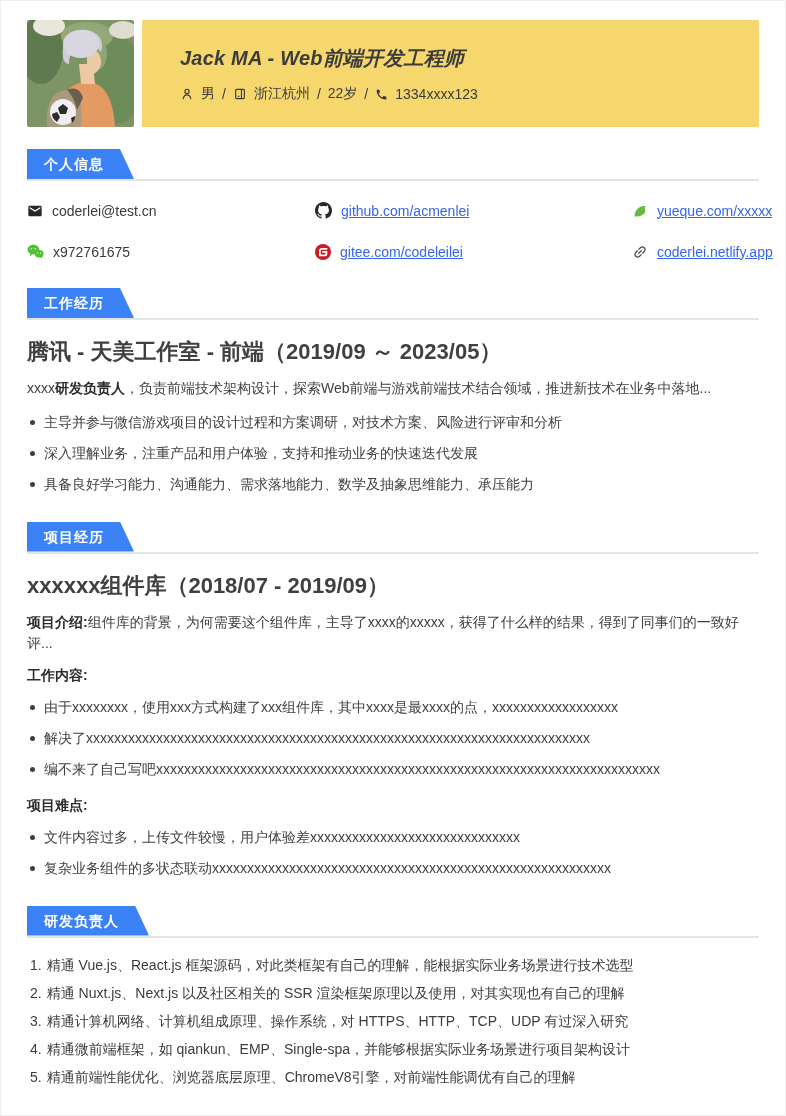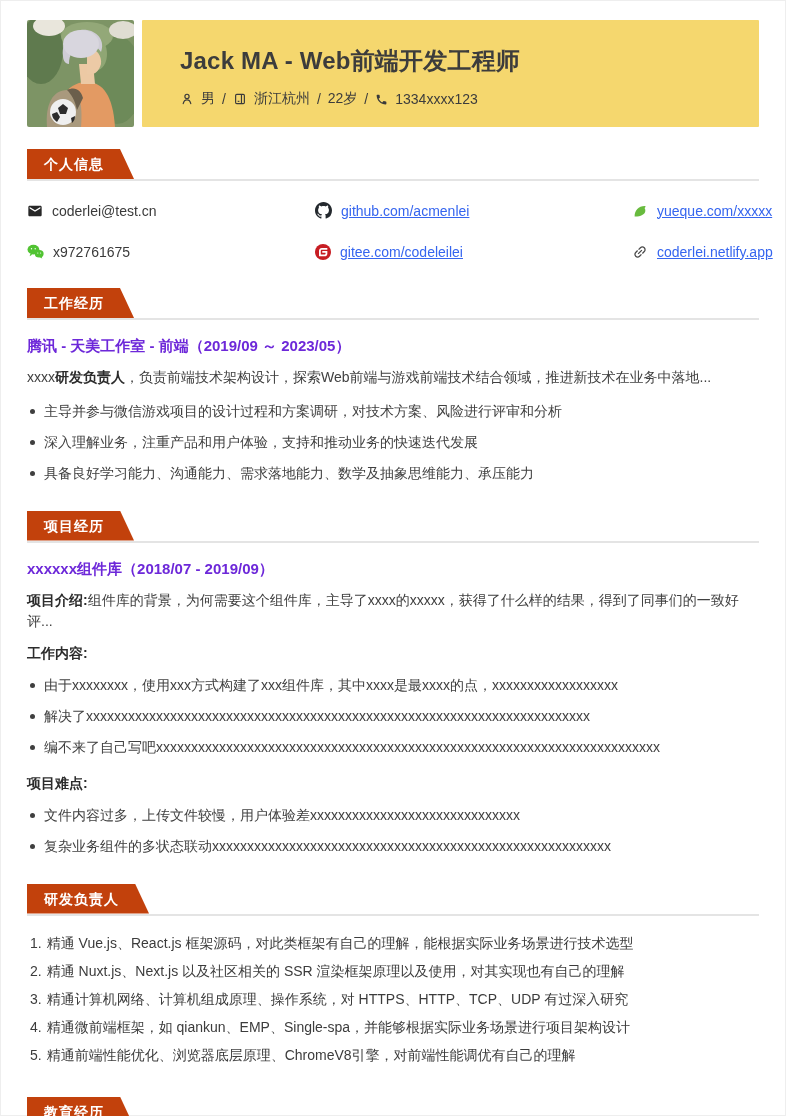--- a/index.html
+++ b/index.html
@@ -12,48 +12,48 @@
   .page { padding:20px 27px 0 27px; }
 
   
   .header { display:flex; gap:8px; height:107px; }
   .photo {
     width:107px; height:107px; flex:0 0 107px; border-radius:2px; overflow:hidden;
   }
   .band {
     flex:1; background:#F5D76E; padding:25px 20px 0 38px; border-radius:1px;
   }
-  .name { font-size:24px; font-weight:600; color:#3c3c3c; letter-spacing:.2px; }
+  .name { font-size:20px; font-weight:600; color:#3c3c3c; letter-spacing:.2px;font-style:italic; }
   .meta { margin-top:13px; display:flex; align-items:center; gap:7px;
           font-size:14px; color:#3c3c3c; }
   .meta svg { display:block; }
 
   
   .section-bar { border-bottom:2px solid #e4e4e4; line-height:0; }
   .banner {
     display:inline-block; height:30px; line-height:30px;
-    background:#c2410c; color:#ffffff; font-size:14px; font-weight:bold;
+    background:#3b82f6; color:#ffffff; font-size:14px; font-weight:bold;
     padding:0 30px 0 17px; letter-spacing:1px;
     clip-path: polygon(0 0, calc(100% - 14px) 0, 100% 100%, 0 100%);
   }
 
   
   .sec-personal { margin-top:31px; }
   .contacts {
     margin-top:15px;
     display:grid; grid-template-columns:276px 305px auto;
     grid-template-rows:repeat(2,29px); grid-auto-flow:column; align-items:center;gap:12px;
   }
   .contact { display:flex; align-items:center; gap:9px; font-size:14px; color:#3a3a3a; }
   .contact svg { display:block; }
   a.link { color:#3565ef; text-decoration:underline; cursor:pointer; }
 
   
   .sec { margin-top:22px; }
-  .h-entry { margin-top:17px; font-size:15px; font-weight:bold; color:#6d28d9; }
+  .h-entry { margin-top:17px; font-size:22px; font-weight:bold; color:#404040; }
   .para { margin-top:11px; font-size:14px; line-height:21.5px; color:#404040; }
   .para b, .lbl { color:#2c2c2c; font-weight:bold; }
   .lbl { display:block; margin-top:12px; font-size:14px; }
   ul.dots { list-style:none; margin-top:7px; }
   ul.dots li {
     position:relative; padding:5px 0 5px 17px; font-size:14px; line-height:21px; color:#404040;
     word-break:break-all;
   }
   ul.dots li::before {
     content:""; position:absolute; left:3px; top:13px;

